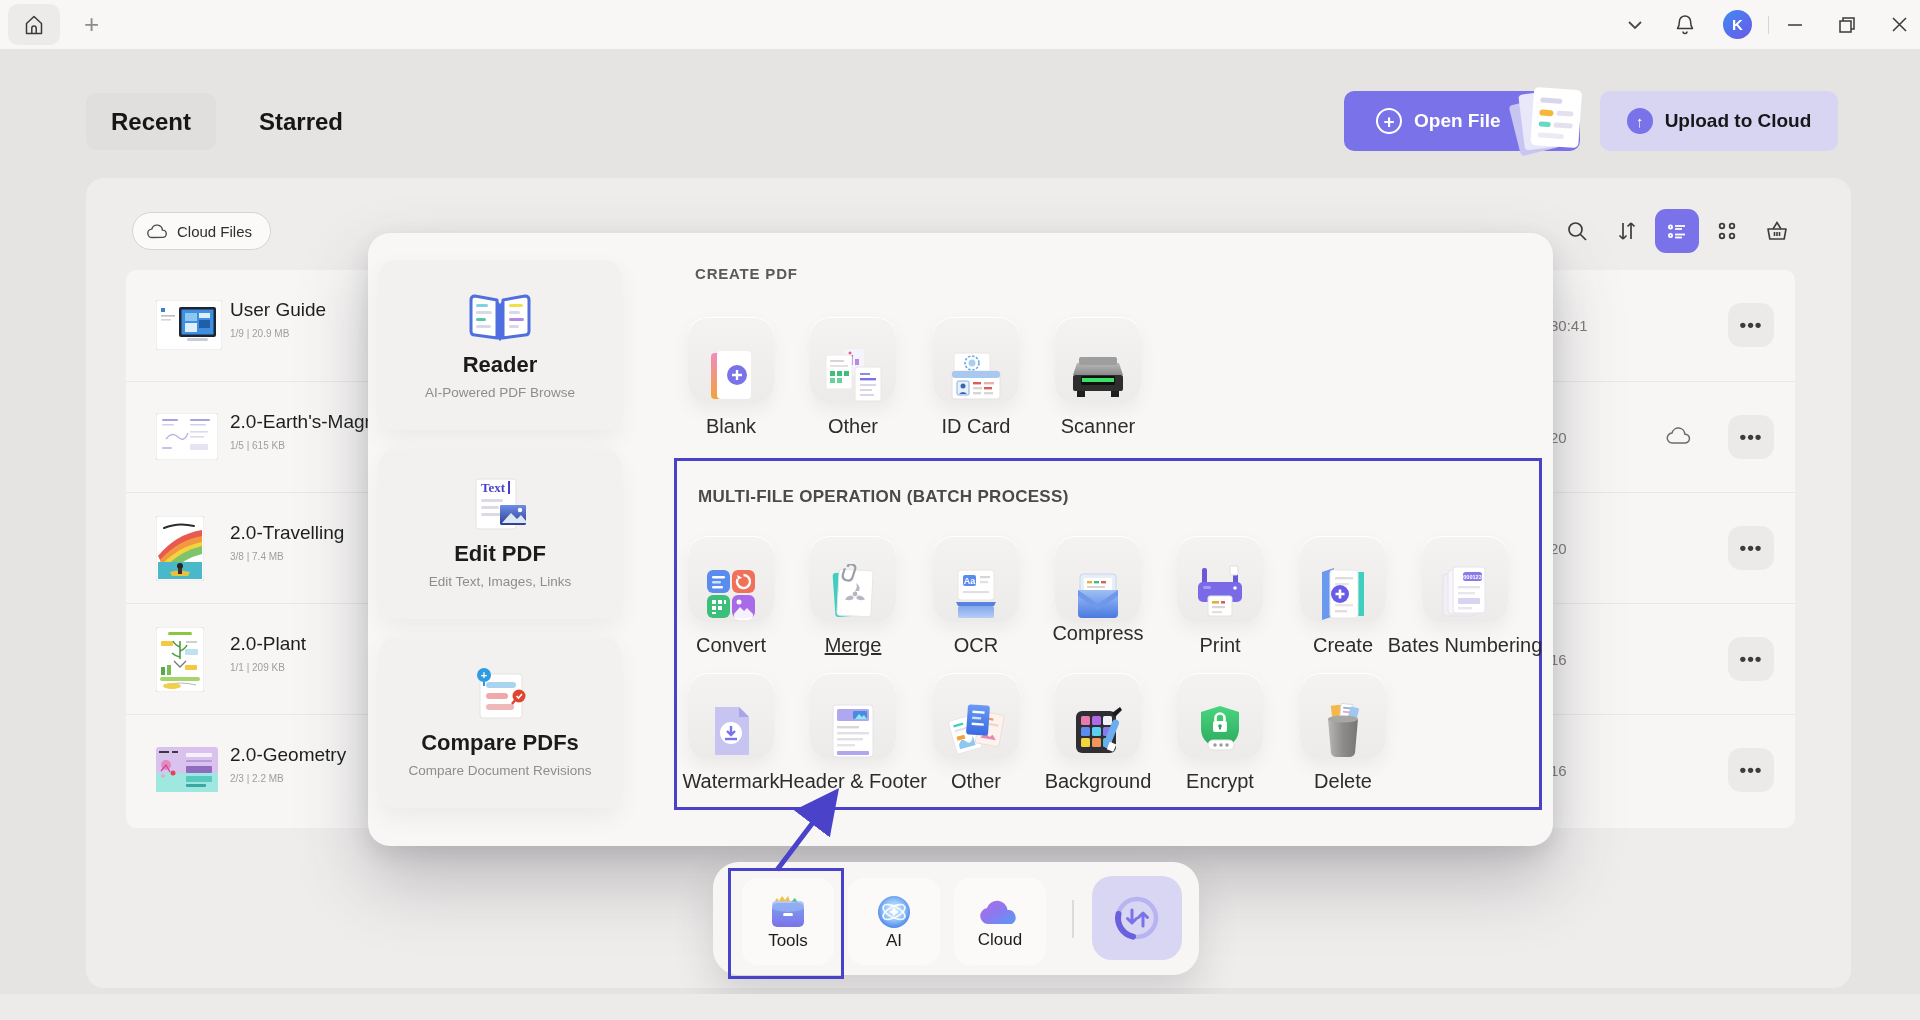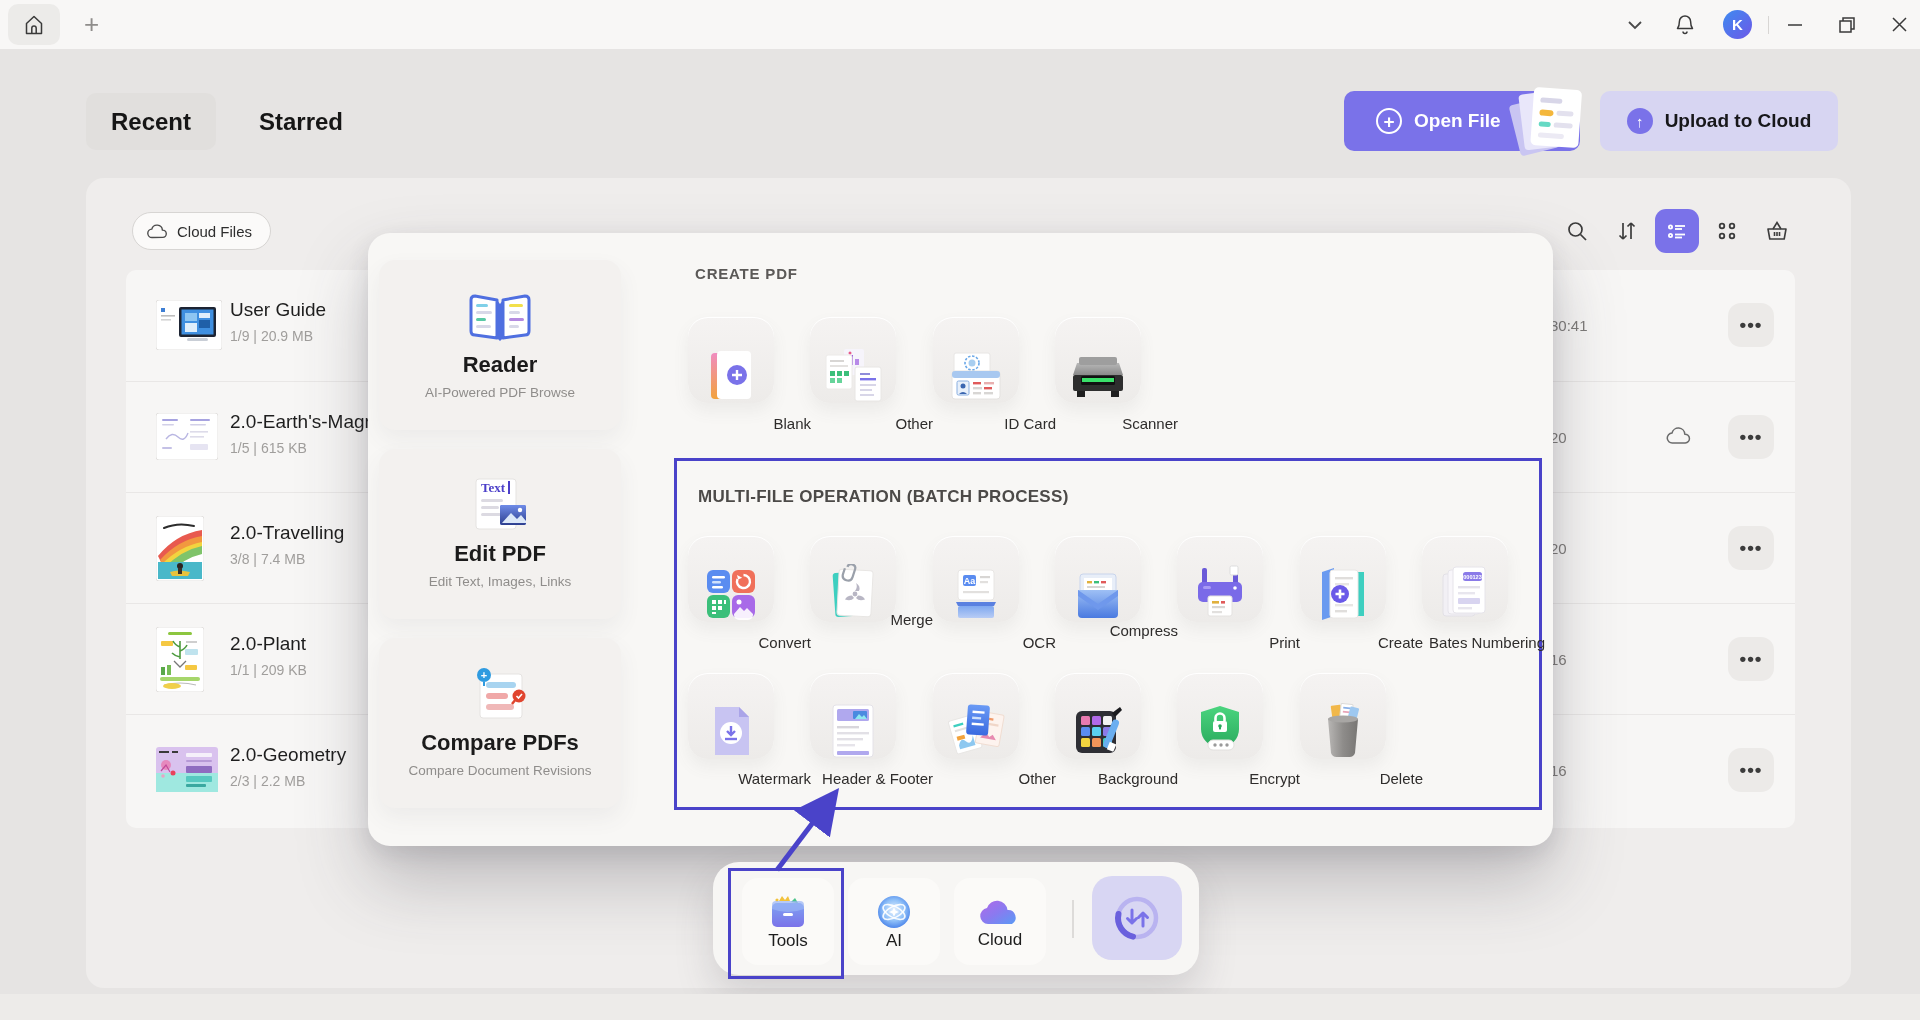--- a/index.html
+++ b/index.html
@@ -43,21 +43,21 @@
     gap:9px; font-size:15px; color:#2e2e2e; }
   .tool-ic { position:absolute; top:209px; width:44px; height:44px; display:flex; align-items:center; justify-content:center; border-radius:11px; }
   #ic-list { background:#7a72e9; }
 
   #rows { position:absolute; left:126px; top:270px; width:1669px; height:558px;
     background:#f7f6f5; border-radius:10px; }
   .frow { position:absolute; left:0; width:1669px; height:111px; }
   .frow + .frow { border-top:1px solid #e9e7e6; }
   .fthumb { position:absolute; left:30px; }
   .fname { position:absolute; left:104px; top:29px; font-size:19px; font-weight:400; color:#1e1e1e; white-space:nowrap; }
-  .fmeta { position:absolute; left:104px; top:58px; font-size:14px; color:#a09e9c; }
+  .fmeta { position:absolute; left:104px; top:58px; font-size:10px; color:#a09e9c; }
   .ftime { position:absolute; left:1424px; top:47px; font-size:15px; color:#7d7b79; white-space:nowrap; }
   .fcloud { position:absolute; left:1540px; top:44px; }
   .fmore { position:absolute; left:1602px; top:33px; width:46px; height:44px; background:#eceae8;
     border-radius:13px; display:flex; align-items:center; justify-content:center;
     color:#3c3c3c; font-size:19px; letter-spacing:1px; font-weight:700; }
 
   
   #popup { position:absolute; left:368px; top:233px; width:1185px; height:613px; background:#f8f7f5;
     border-radius:22px; box-shadow:0 35px 70px rgba(60,58,70,.28), 0 8px 22px rgba(60,58,70,.12); }
   .pcard { position:absolute; left:11px; width:242px; height:170px; background:#f3f1ef;
@@ -68,21 +68,21 @@
 
   .sec-head { position:absolute; font-weight:700; color:#5b5957; letter-spacing:.8px; font-size:15px; }
   #batch-rect { position:absolute; left:306px; top:225px; width:868px; height:352px;
     border:3px solid #4a43c9; background:transparent; }
   .batch-head { position:absolute; left:330px; top:254px; font-size:17px; font-weight:700; color:#4c4a48; letter-spacing:.3px; }
 
   .tile { position:absolute; width:86px; height:86px; border-radius:20px;
     background:linear-gradient(180deg,#f5f3f2,#edebe9);
     box-shadow:0 8px 16px rgba(100,98,105,.08), inset 0 1px 0 #fff;
     display:flex; align-items:flex-end; justify-content:center; }
-  .tlabel { position:absolute; width:160px; text-align:right; font-size:15px; color:#2e2c2b; white-space:nowrap; }
+  .tlabel { position:absolute; width:160px; text-align:center; font-size:20px; color:#2e2c2b; white-space:nowrap; }
 
   
   #dock { position:absolute; left:713px; top:862px; width:486px; height:113px; background:#f7f6f4;
     border-radius:26px; box-shadow:0 18px 38px rgba(70,68,78,.18); }
   .dock-tile { position:absolute; top:16px; width:92px; height:87px; background:#fbfaf8; border-radius:16px;
     display:flex; flex-direction:column; align-items:center; justify-content:center; }
   .dock-label { font-size:17px; color:#1d1d1d; }
   #tools-outline { position:absolute; left:728px; top:868px; width:116px; height:111px;
     border:3.5px solid #4a43c9; background:transparent; z-index:30; }
   .dock-sep { position:absolute; left:1072px; top:900px; width:2px; height:38px; background:#dddbd9; }
@@ -578,21 +578,21 @@
       <rect x="26" y="8" width="19" height="9" rx="2.5" fill="#8a7ae8"></rect>
       <text x="35.5" y="14.5" text-anchor="middle" font-size="5.6" font-weight="bold" fill="#fff">000123</text>
       <rect x="21" y="22" width="22" height="2.4" fill="#e4e2ea"></rect>
         <rect x="21" y="28" width="17" height="2.4" fill="#e8e6ee"></rect>
       <rect x="21" y="34" width="22" height="6" rx="1" fill="#d8d4f0"></rect>
         <rect x="21" y="43" width="14" height="2.4" fill="#e8e6ee"></rect>
     </svg>
   </div>
 
   <div class="tlabel" style="left:283px; top:401px;">Convert</div>
-  <div class="tlabel" style="left:405px; top:378px;">Merge</div>
+  <div class="tlabel" style="left:405px; top:401px;text-decoration:underline;">Merge</div>
   <div class="tlabel" style="left:528px; top:401px;">OCR</div>
   <div class="tlabel" style="left:650px; top:389px;">Compress</div>
   <div class="tlabel" style="left:772px; top:401px;">Print</div>
   <div class="tlabel" style="left:895px; top:401px;">Create</div>
   <div class="tlabel" style="left:1017px; top:401px;">Bates Numbering</div>
 
   <div class="tile" style="left:320px; top:440px;">
     <svg width="48" height="56" viewBox="0 0 48 56">
       <path d="M8 4 h24 l10 10 v38 h-34 Z" fill="#c8c4f2"></path>
       <path d="M32 4 l10 10 h-10 Z" fill="#aaa4e8"></path>

